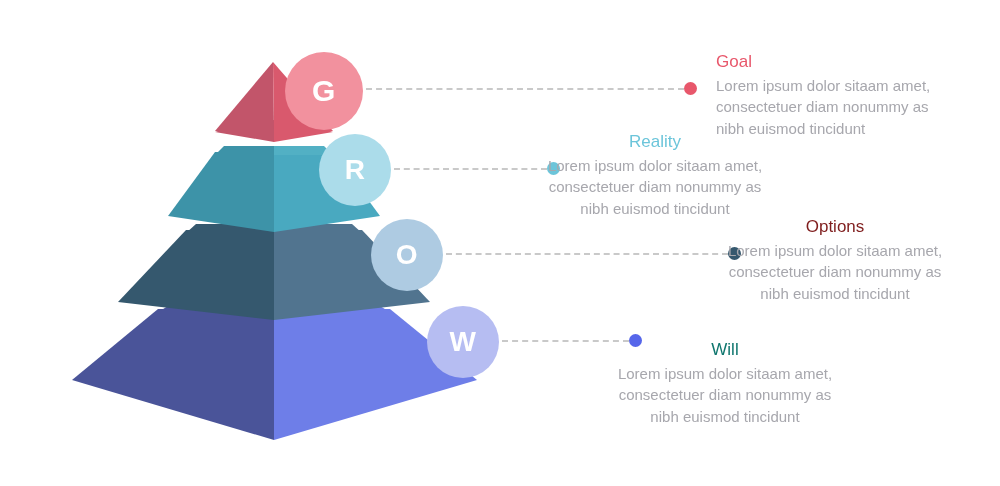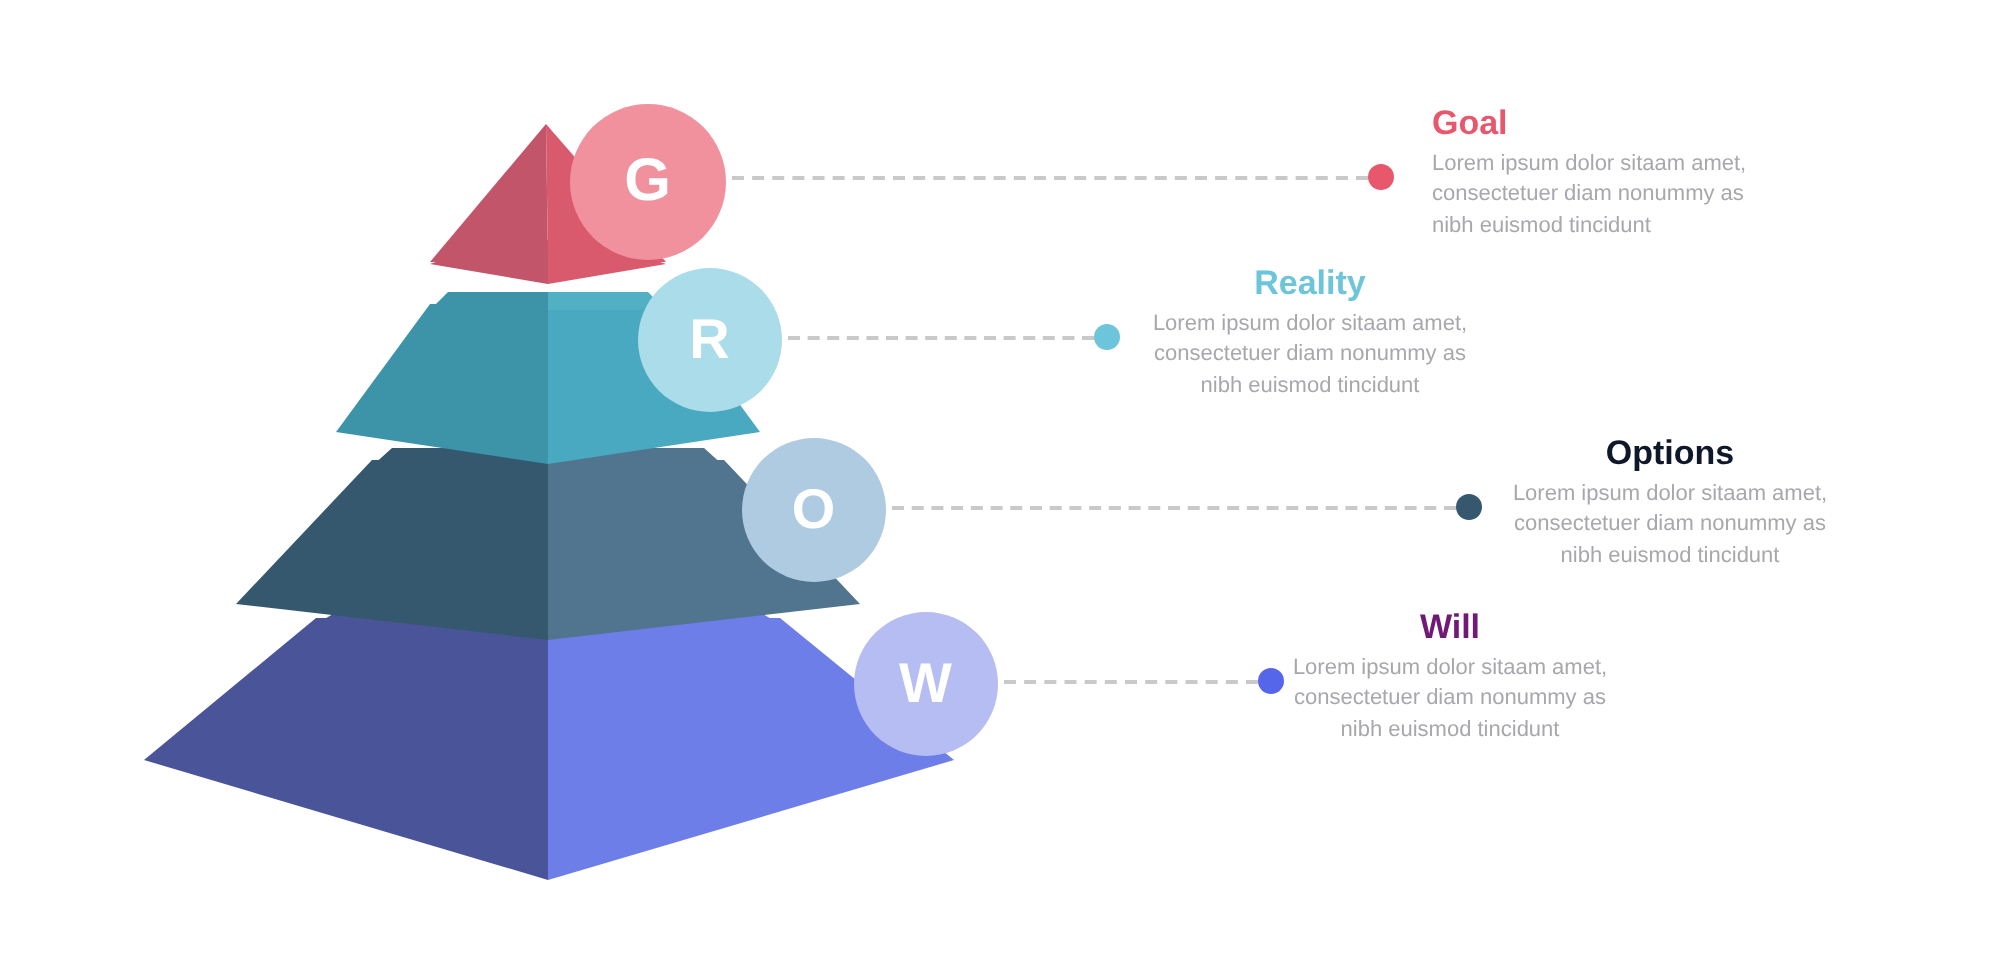--- a/index.html
+++ b/index.html
@@ -48,27 +48,27 @@
     position: absolute;
     width: 13px;
     height: 13px;
     border-radius: 50%;
   }
   .textblock {
     position: absolute;
   }
   .tb-title {
     font-size: 17px;
-    font-weight: bold;
+    font-weight: normal;
     margin: 0 0 3px 0;
     line-height: 1.15;
     font-family: "Liberation Sans", sans-serif;
   }
   .tb-desc {
-    font-size: 11px;
+    font-size: 15px;
     color: #a7a7ad;
     line-height: 1.45;
     margin: 0;
     font-family: "Liberation Sans", sans-serif;
     white-space: pre-line;
   }
   .align-right {
     text-align: center;
   }
   .align-left {
@@ -160,26 +160,26 @@
   </div>
 
   <div class="textblock align-right" style="left:540px; top:132px; width:230px;">
     <div class="tb-title" style="color:#6cc5da;">Reality</div>
     <div class="tb-desc">Lorem ipsum dolor sitaam amet,
 consectetuer diam nonummy as
 nibh euismod tincidunt</div>
   </div>
 
   <div class="textblock align-right" style="left:720px; top:217px; width:230px;">
-    <div class="tb-title" style="color:#0f172a;">Options</div>
+    <div class="tb-title" style="color:#7f1d1d;">Options</div>
     <div class="tb-desc">Lorem ipsum dolor sitaam amet,
 consectetuer diam nonummy as
 nibh euismod tincidunt</div>
   </div>
 
   <div class="textblock align-right" style="left:610px; top:304px; width:230px;">
-    <div class="tb-title" style="color:#701a75;">Will</div>
+    <div class="tb-title" style="color:#0f766e;margin-top:36px;">Will</div>
     <div class="tb-desc">Lorem ipsum dolor sitaam amet,
 consectetuer diam nonummy as
 nibh euismod tincidunt</div>
   </div>
 
 </div>
 
 </body></html>

